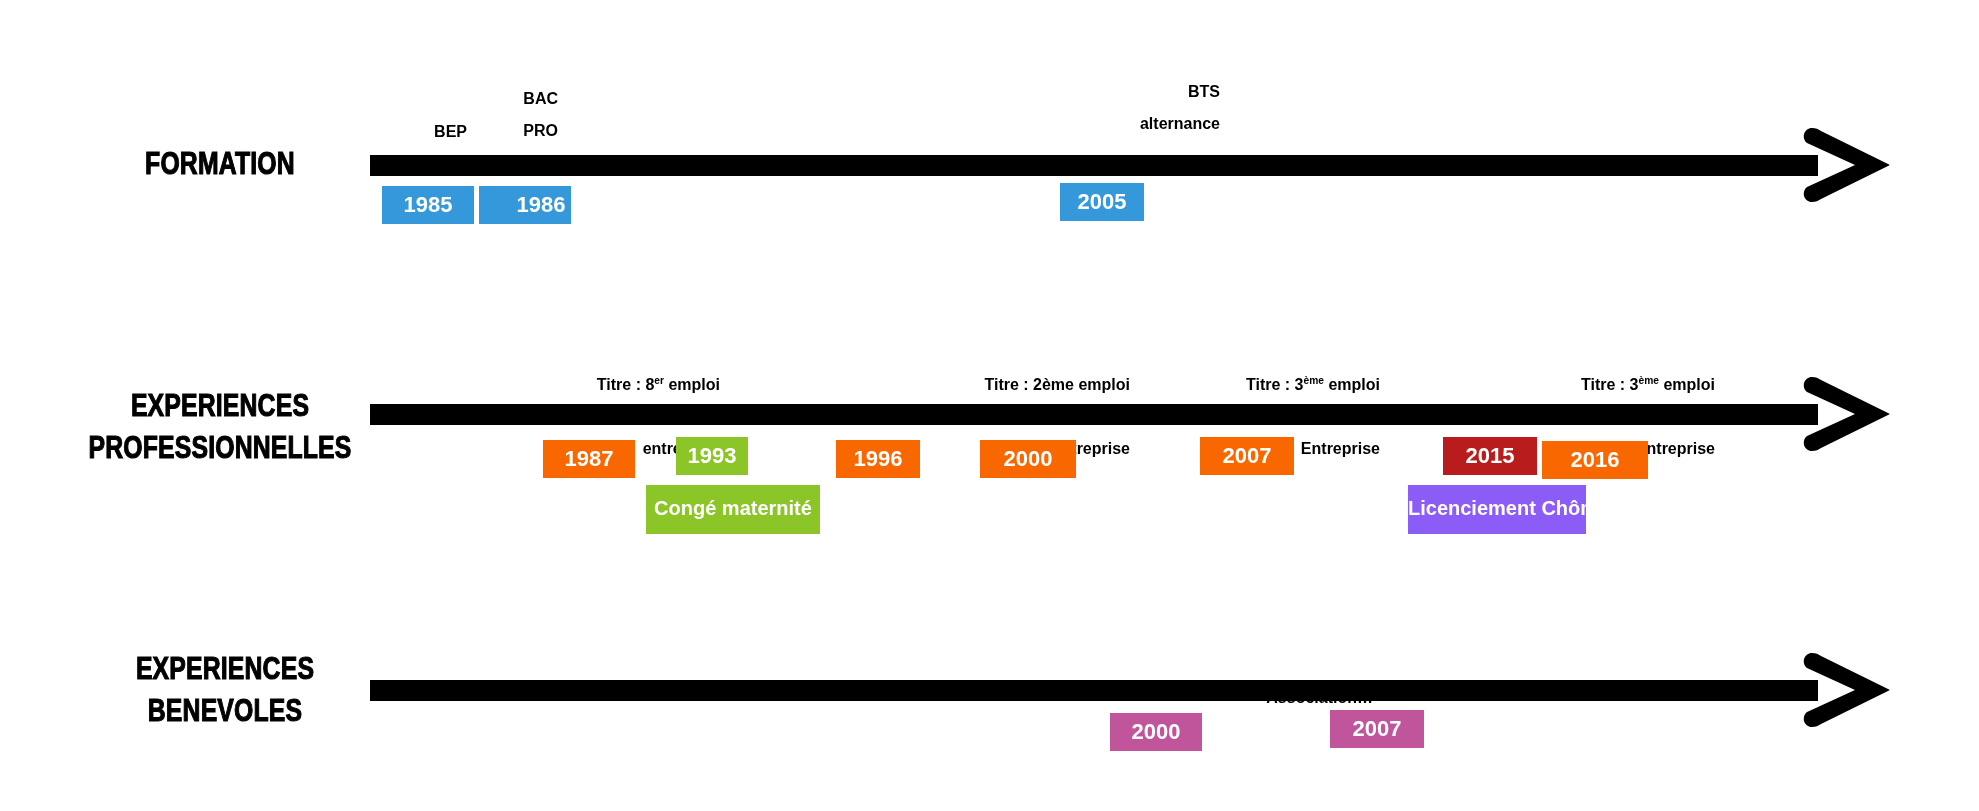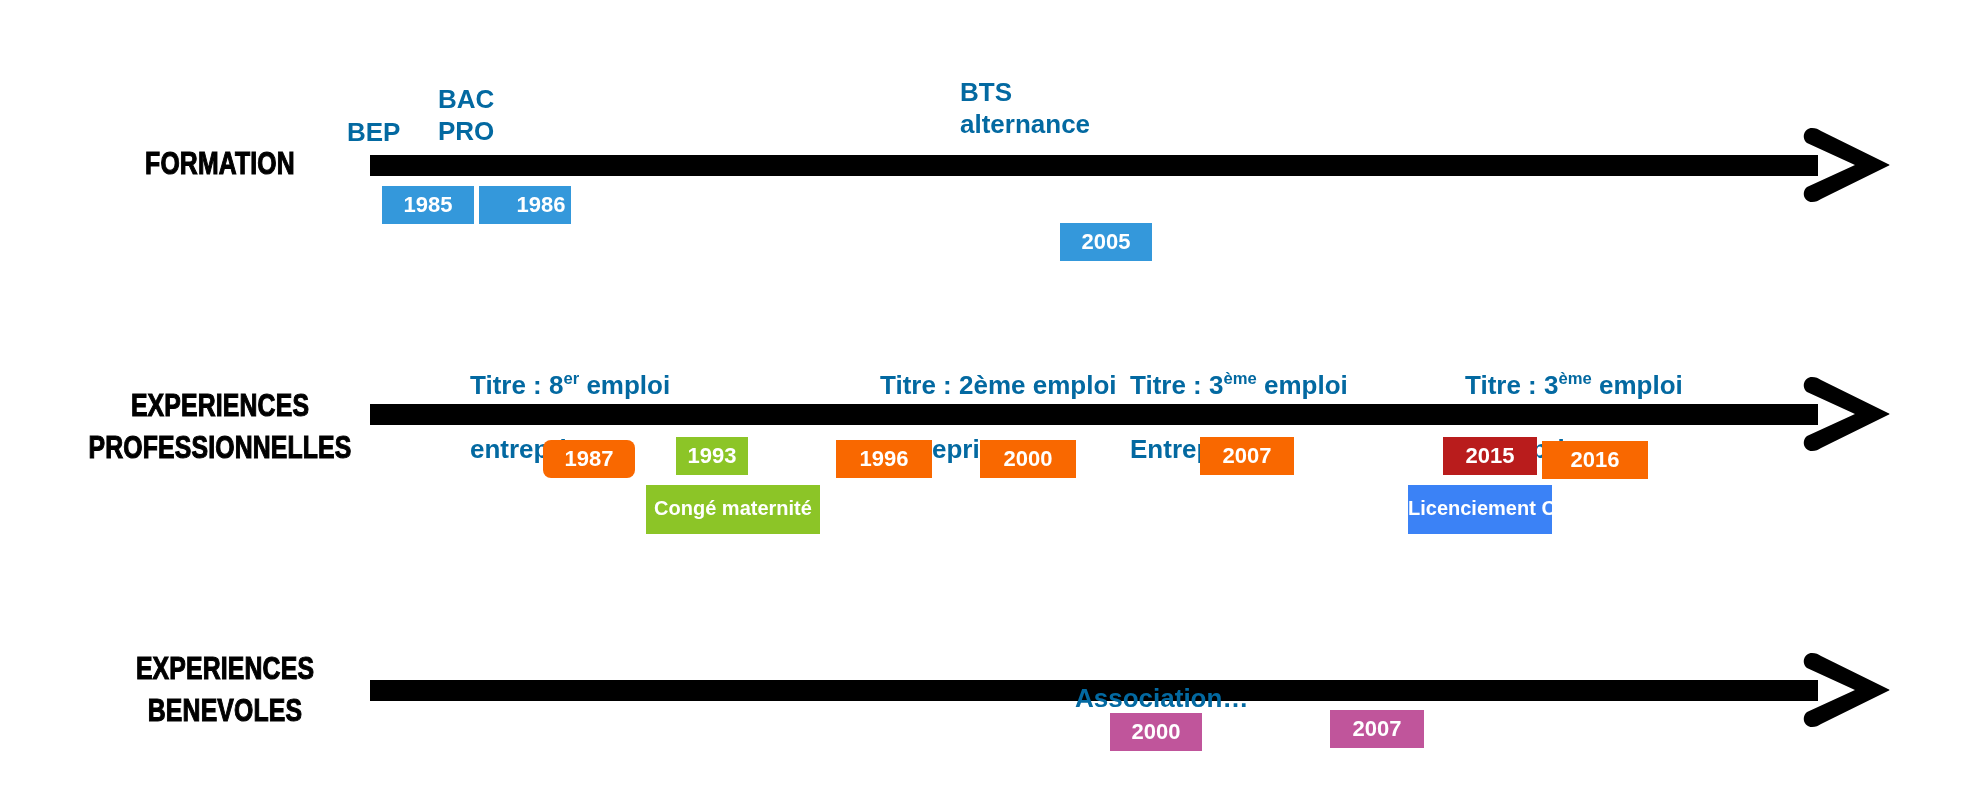--- a/index.html
+++ b/index.html
@@ -56,24 +56,24 @@
   .chip.block{
     line-height:29px;
     height:auto;
     padding:9px 0 11px 0;
     font-size:20px;
   }
 
   
   .caption{
     position:absolute;
-    text-align:left;
-    color:#0369a1;
+    text-align:right;
+    color:#000000;
     font-weight:bold;
-    font-size:26px;
+    font-size:16px;
     line-height:32px;
     white-space:pre-line;
   }
   .caption sup{font-size:0.64em;vertical-align:super;line-height:0;}
   .dots{letter-spacing:2px;font-weight:bold;}
 </style>
 </head>
 <body>
 
 <div class="stage">
@@ -94,21 +94,21 @@
     <div class="caption" style="left:438px;top:83px;width:120px;">BAC
 PRO</div>
 
     <div class="caption" style="left:960px;top:76px;width:260px;">BTS
 alternance</div>
 
     <div class="chip" style="left:382px;top:186px;width:92px;background:#3498db;">1985</div>
 
     <div class="chip" style="left:479px;top:186px;width:92px;background:#3498db;padding-left:32px;">1986</div>
 
-    <div class="chip" style="left:1060px;top:183px;width:92px;background:#3498db;margin-top:40px;">2005</div>
+    <div class="chip" style="left:1060px;top:183px;width:84px;background:#3498db;">2005</div>
   </div>
 
   <div class="row">
 
     <div class="row-label" style="left:20px;top:385px;width:400px;">EXPERIENCES
 PROFESSIONNELLES</div>
 
     <div class="arrow" style="left:370px;top:374px;width:1520px;">
       <div class="shaft" style="width:1448px;"></div>
       <svg class="head" viewBox="0 0 90 80">
@@ -129,38 +129,38 @@
     <div class="caption" style="left:1130px;top:337px;width:250px;">
       <span><span>Titre : 3</span><sup>ème</sup><span> emploi</span></span><br>
       <span>Entreprise</span>
     </div>
 
     <div class="caption" style="left:1465px;top:337px;width:250px;">
       <span><span>Titre : 3</span><sup>ème</sup><span> emploi</span></span><br>
       <span>Entreprise</span>
     </div>
 
-    <div class="chip" style="left:543px;top:440px;width:92px;background:#f96800;border-radius:8px;">1987</div>
+    <div class="chip" style="left:543px;top:440px;width:92px;background:#f96800;">1987</div>
 
     <div class="chip" style="left:676px;top:437px;width:72px;background:#8cc527;">1993</div>
 
-    <div class="chip" style="left:836px;top:440px;width:96px;background:#f96800;">1996</div>
+    <div class="chip" style="left:836px;top:440px;width:84px;background:#f96800;">1996</div>
 
     <div class="chip" style="left:980px;top:440px;width:96px;background:#f96800;">2000</div>
 
     <div class="chip" style="left:1200px;top:437px;width:94px;background:#f96800;">2007</div>
 
     <div class="chip" style="left:1443px;top:437px;width:94px;background:#b91c1c;">2015</div>
 
     <div class="chip" style="left:1542px;top:441px;width:106px;background:#f96800;">2016</div>
 
     <div class="chip block" style="left:646px;top:485px;width:174px;background:#8cc527;">Congé
 maternité</div>
 
-    <div class="chip block" style="left:1408px;top:485px;width:144px;background:#3b82f6;">Licenciement
+    <div class="chip block" style="left:1408px;top:485px;width:178px;background:#8b5cf6;">Licenciement
 Chômage</div>
   </div>
 
   <div class="row">
 
     <div class="row-label" style="left:45px;top:648px;width:360px;">EXPERIENCES
 BENEVOLES</div>
 
     <div class="arrow" style="left:370px;top:650px;width:1520px;">
       <div class="shaft" style="width:1448px;"></div>

